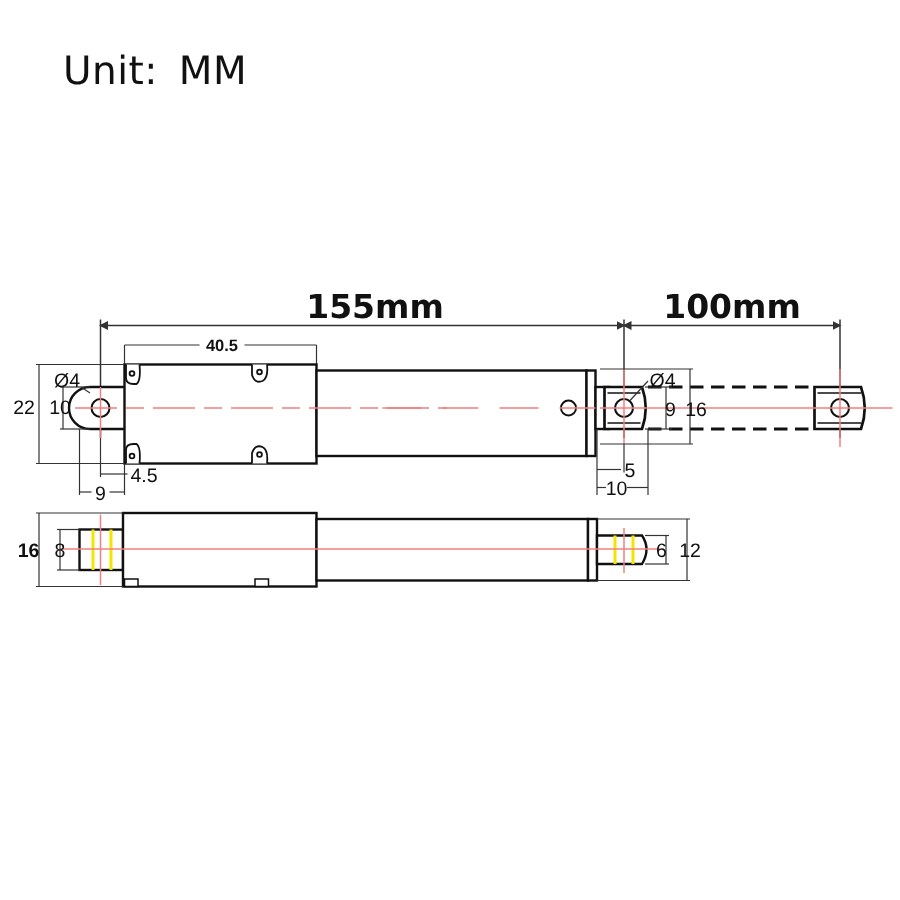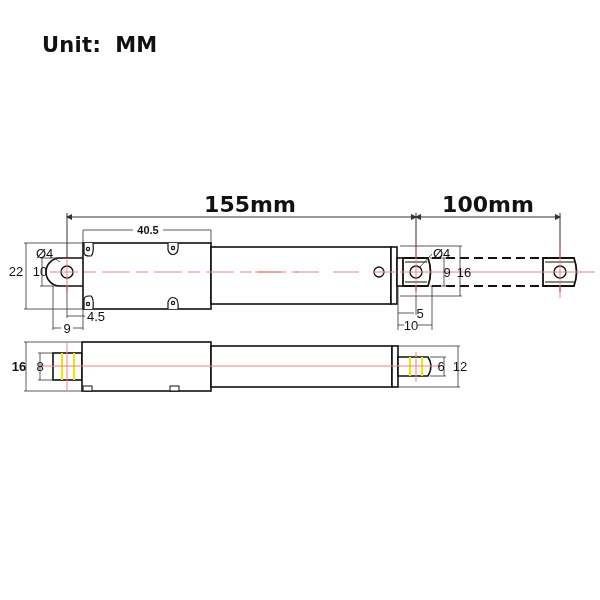--- a/index.html
+++ b/index.html
@@ -1,17 +1,17 @@
 <!DOCTYPE html>
 <html><head>
   <meta charset="utf-8">
   <style>
     html, body { margin: 0; padding: 0; background: #ffffff; }
     body { width: 600px; height: 600px; position: relative; overflow: hidden; font-family: "Liberation Sans", sans-serif; }
-    .unit-title { position: absolute; left: 42px; top: 33px; font-size: 21px; font-weight: bold; color: #111; font-family: "DejaVu Sans", sans-serif; letter-spacing: 0.3px; }
+    .unit-title { position: absolute; left: 42px; top: 33px; font-size: 26px; font-weight: normal; color: #111; font-family: "DejaVu Sans", sans-serif; letter-spacing: 0.3px; }
     .unit-title .gap { display: inline-block; width: 14px; }
     svg { position: absolute; left: 0; top: 0; }
     .lbl { font-family: "Liberation Sans", sans-serif; fill: #111; }
     .big { font-size: 22px; font-weight: bold; font-family: "DejaVu Sans", sans-serif; }
     .sm { font-size: 13px; }
     .xs { font-size: 11px; font-weight: bold; }
   </style>
 </head>
 <body>
 

